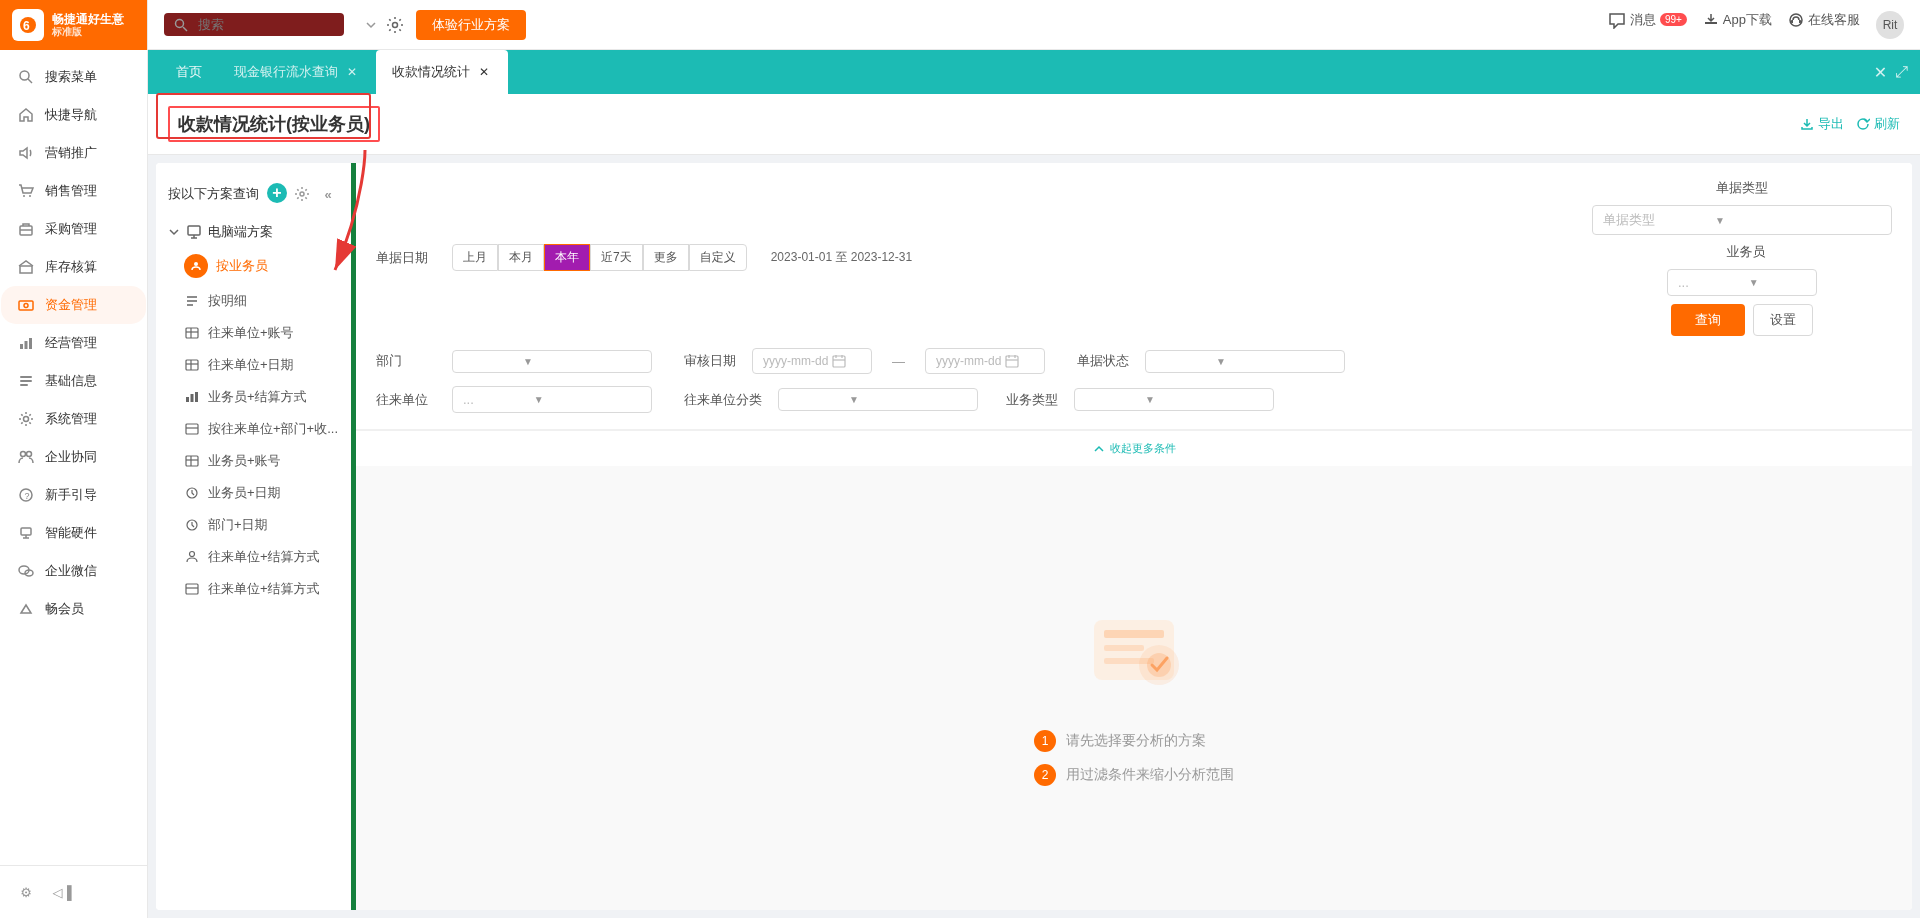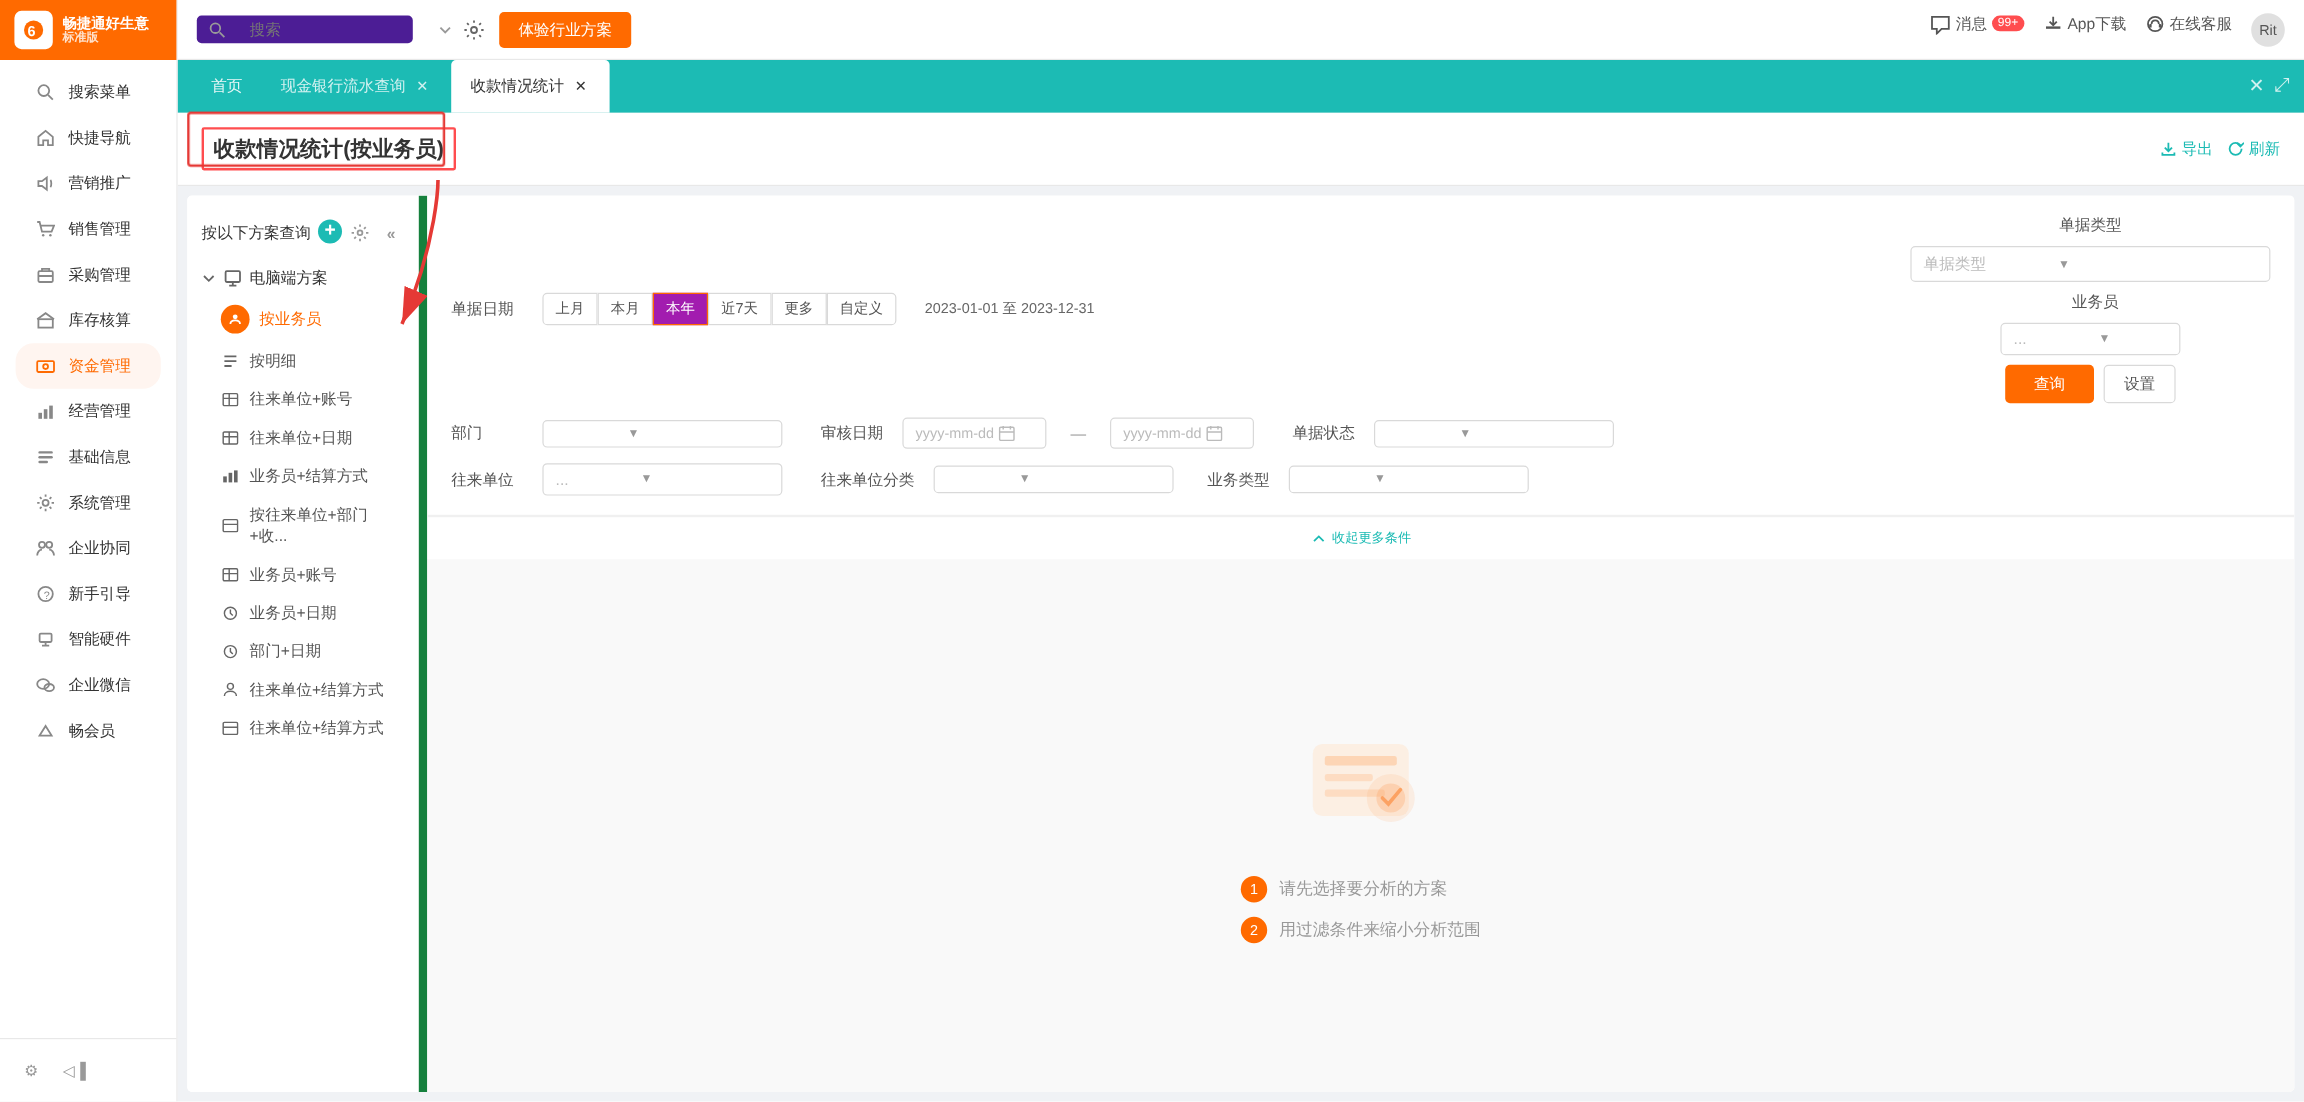--- a/index.html
+++ b/index.html
@@ -3,33 +3,33 @@
   <meta charset="utf-8">
   <style>
     * { margin: 0; padding: 0; box-sizing: border-box; }
     body { font-family: 'Microsoft YaHei', Arial, sans-serif; font-size: 13px; background: #f5f5f5; width: 1920px; height: 918px; overflow: hidden; display: flex; }
 
     
     .sidebar { width: 148px; min-width: 148px; background: #fff; height: 918px; display: flex; flex-direction: column; border-right: 1px solid #e8e8e8; }
     .sidebar-logo { height: 50px; background: #ff6a00; display: flex; align-items: center; padding: 0 12px; color: white; font-size: 14px; font-weight: bold; }
     .sidebar-logo-icon { width: 32px; height: 32px; background: #fff; border-radius: 6px; display: flex; align-items: center; justify-content: center; margin-right: 8px; }
     .sidebar-logo-icon svg { width: 20px; height: 20px; }
-    .sidebar-nav { flex: 1; overflow-y: auto; padding: 8px 13px; }
+    .sidebar-nav { flex: 1; overflow-y: auto; padding: 8px 1px; }
     .sidebar-item { display: flex; align-items: center; padding: 10px 16px; cursor: pointer; color: #333; font-size: 13px; gap: 10px; }
     .sidebar-item.active { background: #fff5f0; color: #ff6a00; border-radius: 15px; }
     .sidebar-item-icon { width: 18px; height: 18px; display: flex; align-items: center; justify-content: center; flex-shrink: 0; }
     .sidebar-footer { padding: 12px; display: flex; gap: 8px; border-top: 1px solid #e8e8e8; }
     .sidebar-footer-btn { width: 28px; height: 28px; display: flex; align-items: center; justify-content: center; cursor: pointer; color: #999; }
 
     
     .main { flex: 1; display: flex; flex-direction: column; height: 918px; overflow: hidden; }
 
     
     .topbar { height: 50px; background: #fff; border-bottom: 1px solid #e8e8e8; display: flex; align-items: center; padding: 0 16px; gap: 12px; }
-    .topbar-search { display: flex; align-items: center; background: #4c1d95; border-radius: 4px; padding: 4px 10px; gap: 20px; width: 180px; }
+    .topbar-search { display: flex; align-items: center; background: #7f1d1d; border-radius: 4px; padding: 4px 10px; gap: 10px; width: 180px; }
     .topbar-search input { border: none; background: transparent; font-size: 13px; outline: none; width: 120px; }
     .topbar-right { margin-left: auto; display: flex; align-items: flex-start; gap: 16px; }
     .topbar-btn { background: #ff6a00; color: white; border: none; border-radius: 4px; padding: 6px 16px; cursor: pointer; font-size: 13px; }
     .topbar-msg { display: flex; align-items: center; gap: 4px; color: #555; cursor: pointer; position: relative; }
     .badge { background: #ff4d4f; color: white; font-size: 10px; border-radius: 10px; padding: 1px 5px; }
     .topbar-icon-btn { display: flex; align-items: center; gap: 4px; color: #555; cursor: pointer; font-size: 13px; }
 
     
     .tabbar { height: 44px; background: #1cbbb4; display: flex; align-items: center; padding: 0 12px; gap: 0; }
     .tab { display: flex; align-items: center; padding: 0 16px; height: 44px; color: rgba(255,255,255,0.8); cursor: pointer; font-size: 13px; gap: 6px; }
@@ -45,21 +45,21 @@
     
     .page-header { background: #fff; padding: 12px 20px; display: flex; align-items: center; border-bottom: 1px solid #e8e8e8; }
     .page-title { font-size: 18px; font-weight: bold; color: #333; border: 2px solid #ff4d4f; padding: 4px 8px; border-radius: 2px; }
     .page-actions { margin-left: auto; display: flex; gap: 12px; }
     .action-btn { display: flex; align-items: center; gap: 4px; color: #1cbbb4; cursor: pointer; font-size: 13px; background: none; border: none; }
 
     
     .panel { display: flex; flex: 1; overflow: hidden; background: #fff; margin: 8px; border-radius: 4px; }
 
     
-    .left-panel { width: 200px; min-width: 200px; background: #fff; border-right: 7px solid #15803d; padding: 12px 0; }
+    .left-panel { width: 200px; min-width: 200px; background: #fff; border-right: 5px solid #15803d; padding: 12px 0; }
     .scheme-header { display: flex; align-items: center; padding: 8px 12px; gap: 6px; font-size: 13px; color: #333; }
     .scheme-actions { display: flex; gap: 4px; margin-left: auto; }
     .scheme-action-btn { width: 22px; height: 22px; display: flex; align-items: center; justify-content: center; cursor: pointer; color: #999; border-radius: 3px; }
     .scheme-group { padding: 4px 0; }
     .scheme-group-header { display: flex; align-items: center; padding: 6px 12px; cursor: pointer; color: #333; font-size: 13px; gap: 6px; }
     .scheme-item { display: flex; align-items: center; padding: 7px 12px 7px 28px; cursor: pointer; color: #555; font-size: 13px; gap: 8px; }
     .scheme-item.active { color: #ff6a00; }
     .scheme-item-icon { width: 16px; height: 16px; display: flex; align-items: center; justify-content: center; flex-shrink: 0; }
     .active-indicator { width: 24px; height: 24px; background: #ff6a00; border-radius: 50%; display: flex; align-items: center; justify-content: center; color: white; font-size: 10px; flex-shrink: 0; }
 

